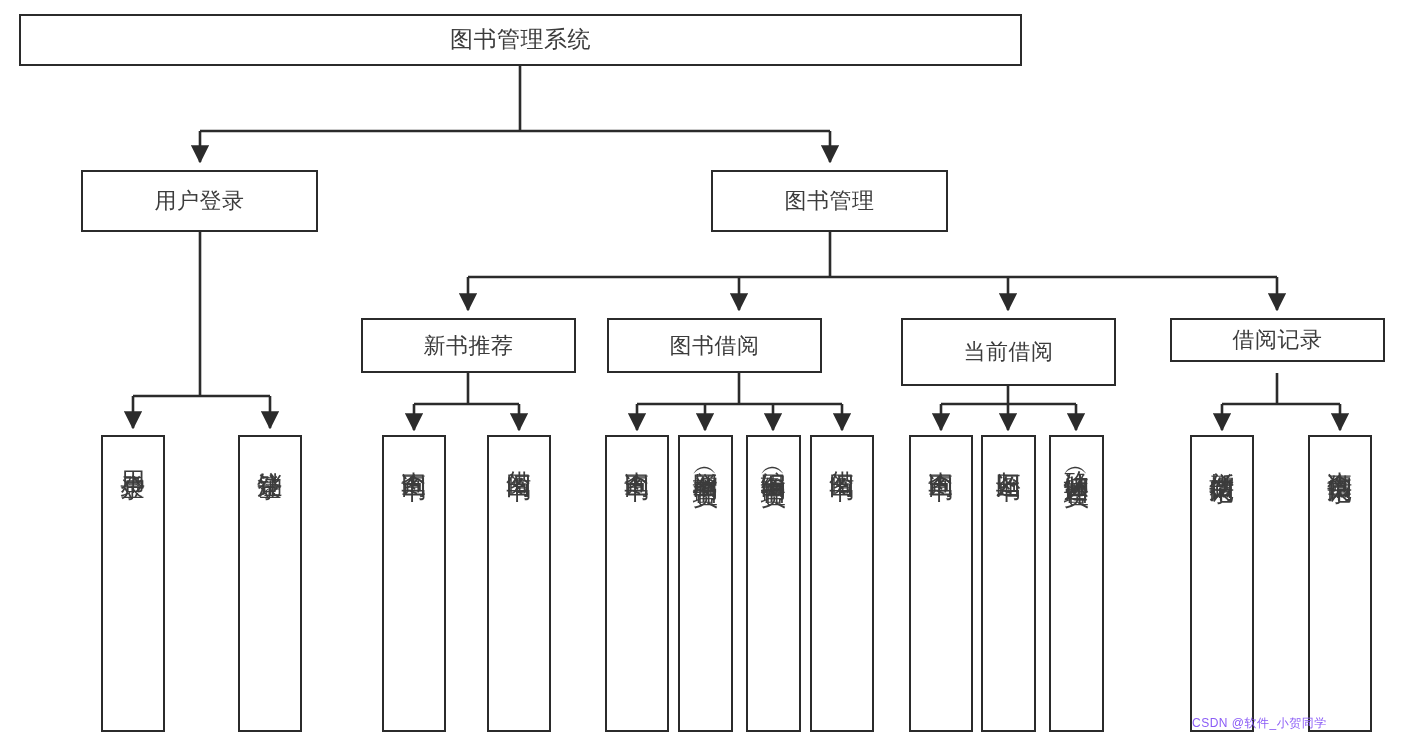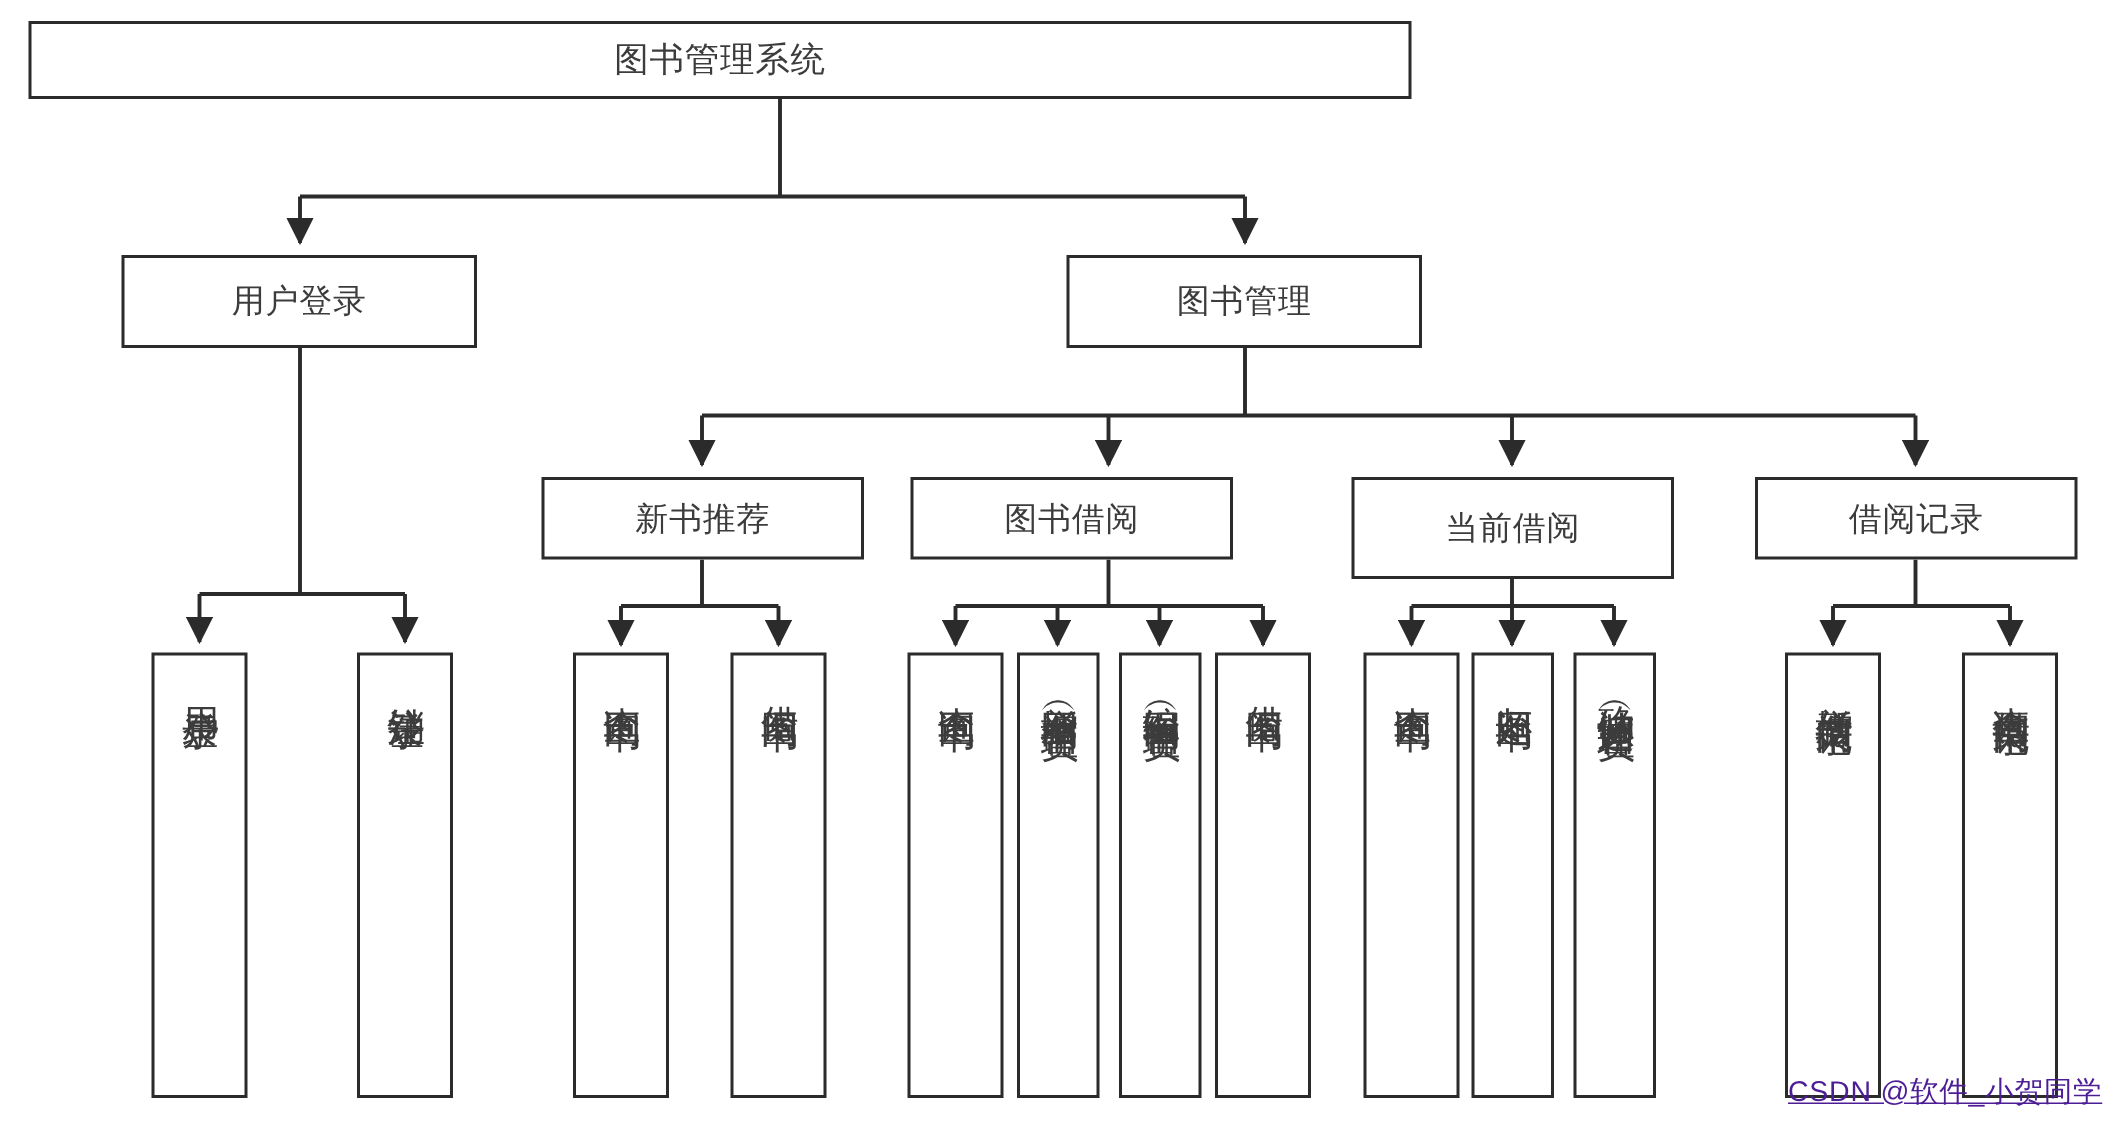--- a/index.html
+++ b/index.html
@@ -54,26 +54,25 @@
     writing-mode: vertical-rl;
     text-orientation: upright;
     font-size: 25px;
     line-height: 1.06;
     letter-spacing: 2px;
     white-space: nowrap;
   }
   .node.root .label { font-size: 23px; }
   .watermark {
     position: absolute;
-    color: #4c1d95;
-    font-size: 19px;
+    color: #8b5cf6;
+    font-size: 12px;
     letter-spacing: 0.5px;
     white-space: nowrap;
     z-index: 5;
-    text-decoration: underline;
   }
 </style>
 </head>
 <body>
 
 <div id="canvas">
 
   <svg id="wires" viewBox="0 0 1405 747" xmlns="http://www.w3.org/2000/svg">
     <defs>
       <marker id="arrow" viewBox="0 0 10 10" refX="9.2" refY="5" markerWidth="7" markerHeight="7" orient="auto-start-reverse">
@@ -117,41 +116,41 @@
       <path d="M 1008 404 L 1008 430" marker-end="url(#arrow)"></path>
       <path d="M 1076 404 L 1076 430" marker-end="url(#arrow)"></path>
 
       <path d="M 1277 373 L 1277 404"></path>
       <path d="M 1222 404 L 1340 404"></path>
       <path d="M 1222 404 L 1222 430" marker-end="url(#arrow)"></path>
       <path d="M 1340 404 L 1340 430" marker-end="url(#arrow)"></path>
     </g>
   </svg>
 
-  <div class="node horiz root" style="left:19px; top:14px; width:922px; height:52px;">
+  <div class="node horiz root" style="left:19px; top:14px; width:1003px; height:52px;">
     <span class="label">图书管理系统</span>
   </div>
 
   <div class="node horiz" style="left:81px; top:170px; width:237px; height:62px;">
     <span class="label">用户登录</span>
   </div>
   <div class="node horiz" style="left:711px; top:170px; width:237px; height:62px;">
     <span class="label">图书管理</span>
   </div>
 
   <div class="node horiz" style="left:361px; top:318px; width:215px; height:55px;">
     <span class="label">新书推荐</span>
   </div>
   <div class="node horiz" style="left:607px; top:318px; width:215px; height:55px;">
     <span class="label">图书借阅</span>
   </div>
   <div class="node horiz" style="left:901px; top:318px; width:215px; height:68px;">
     <span class="label">当前借阅</span>
   </div>
-  <div class="node horiz" style="left:1170px; top:318px; width:215px; height:55px;">
+  <div class="node horiz" style="left:1170px; top:318px; width:215px; height:44px;">
     <span class="label">借阅记录</span>
   </div>
 
   <div class="node vert" style="left:101px; top:435px; width:64px; height:297px;">
     <span class="label">用户登录</span>
   </div>
   <div class="node vert" style="left:238px; top:435px; width:64px; height:297px;">
     <span class="label">注销登录</span>
   </div>
 

